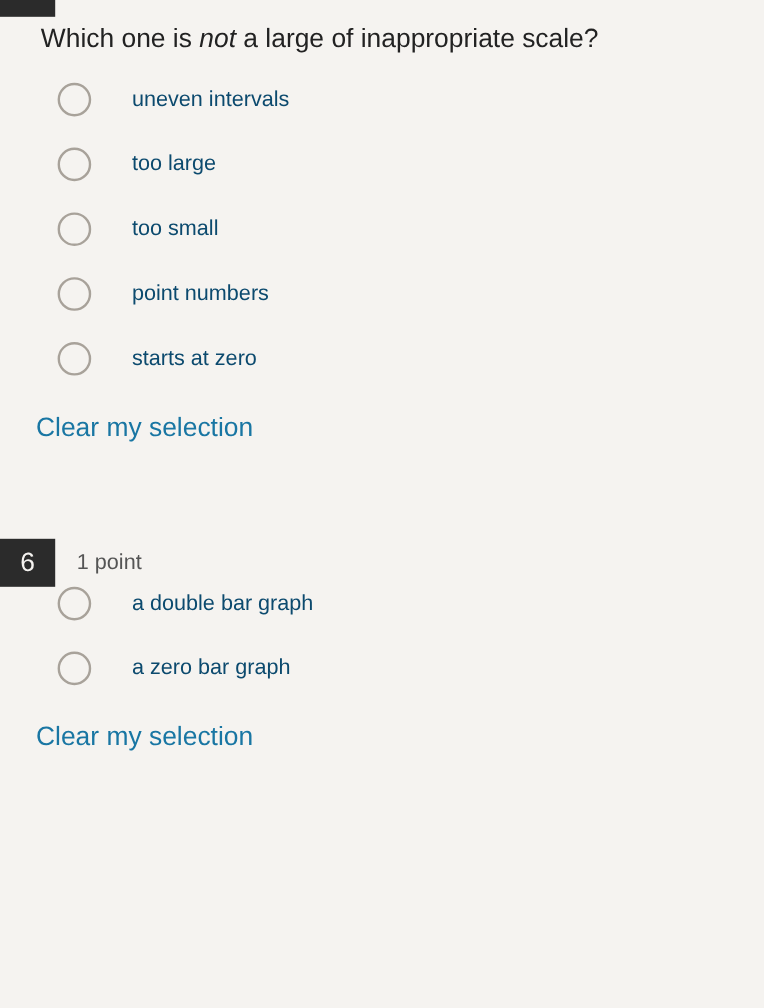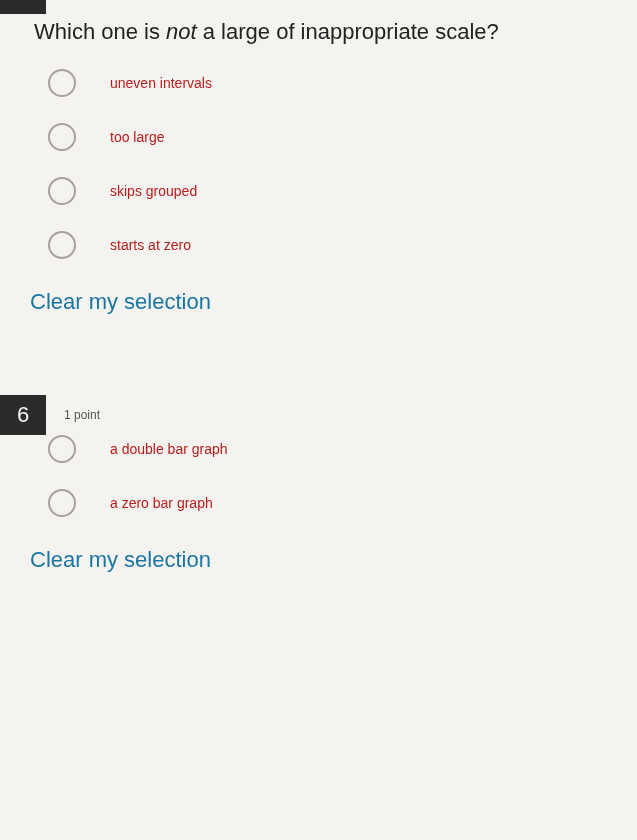--- a/index.html
+++ b/index.html
@@ -30,22 +30,22 @@
     }
     .radio-circle {
       width: 28px;
       height: 28px;
       border: 2px solid #a8a29a;
       border-radius: 50%;
       margin-right: 34px;
       flex-shrink: 0;
     }
     .option-label {
-      font-size: 14px;
-      color: #b91c1c;
+      font-size: 18px;
+      color: #0c4a6e;
     }
     .clear-link {
       color: #1976a3;
       font-size: 22px;
       cursor: pointer;
       display: inline-block;
       margin-top: 4px;
     }
     .spacer { height: 80px; }
     .question-header {
@@ -59,21 +59,21 @@
       font-size: 22px;
       width: 46px;
       height: 40px;
       display: flex;
       align-items: center;
       justify-content: center;
       margin-left: -30px;
       margin-right: 18px;
     }
     .points-text {
-      font-size: 12px;
+      font-size: 18px;
       color: #555;
     }
     .top-edge-badge {
       position: absolute;
       top: -26px;
       left: 0;
       width: 46px;
       height: 40px;
       background: #2b2b2b;
     }
@@ -91,21 +91,25 @@
   <div class="option-row">
     <div class="radio-circle"></div>
     <div class="option-label">uneven intervals</div>
   </div>
   <div class="option-row">
     <div class="radio-circle"></div>
     <div class="option-label">too large</div>
   </div>
   <div class="option-row">
     <div class="radio-circle"></div>
-    <div class="option-label">skips grouped</div>
+    <div class="option-label">too small</div>
+  </div>
+  <div class="option-row">
+    <div class="radio-circle"></div>
+    <div class="option-label">point numbers</div>
   </div>
   <div class="option-row">
     <div class="radio-circle"></div>
     <div class="option-label">starts at zero</div>
   </div>
 
   <div class="clear-link">Clear my selection</div>
 </div>
 
 <div class="spacer"></div>

